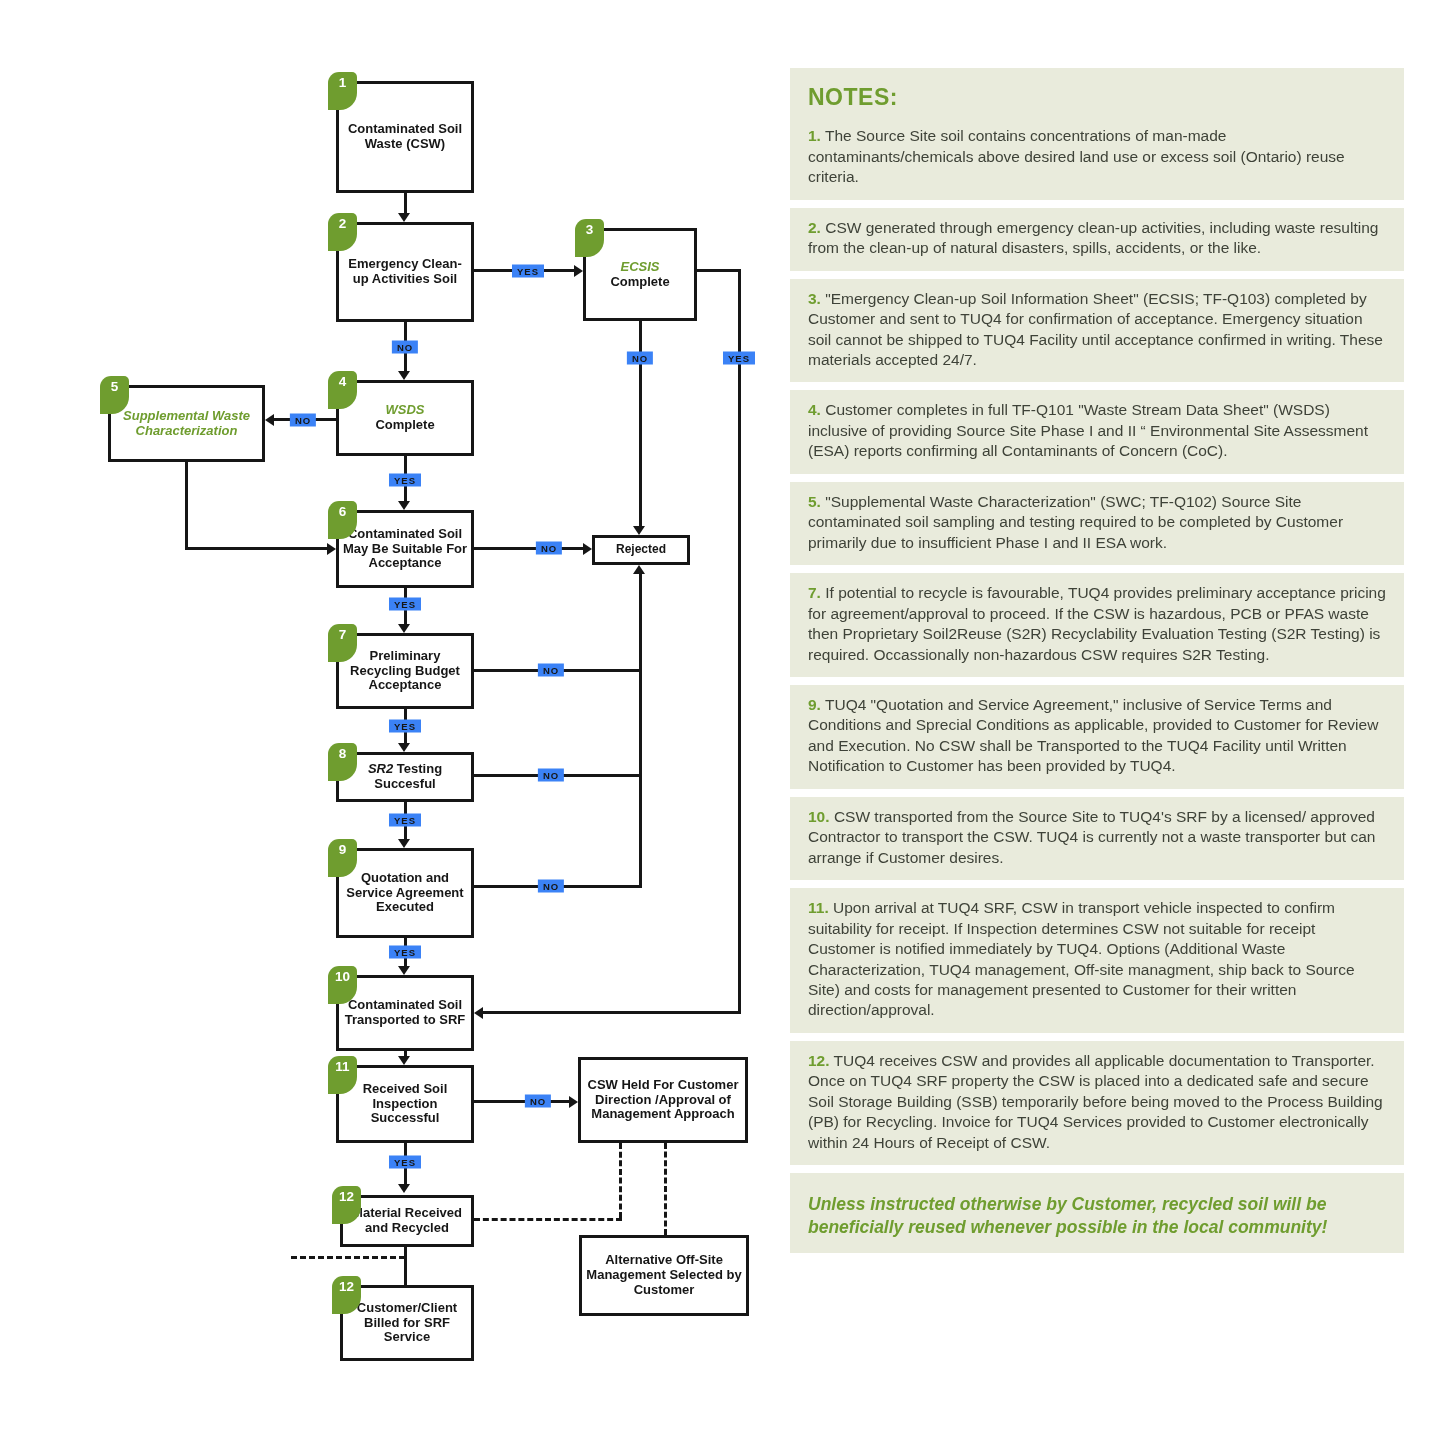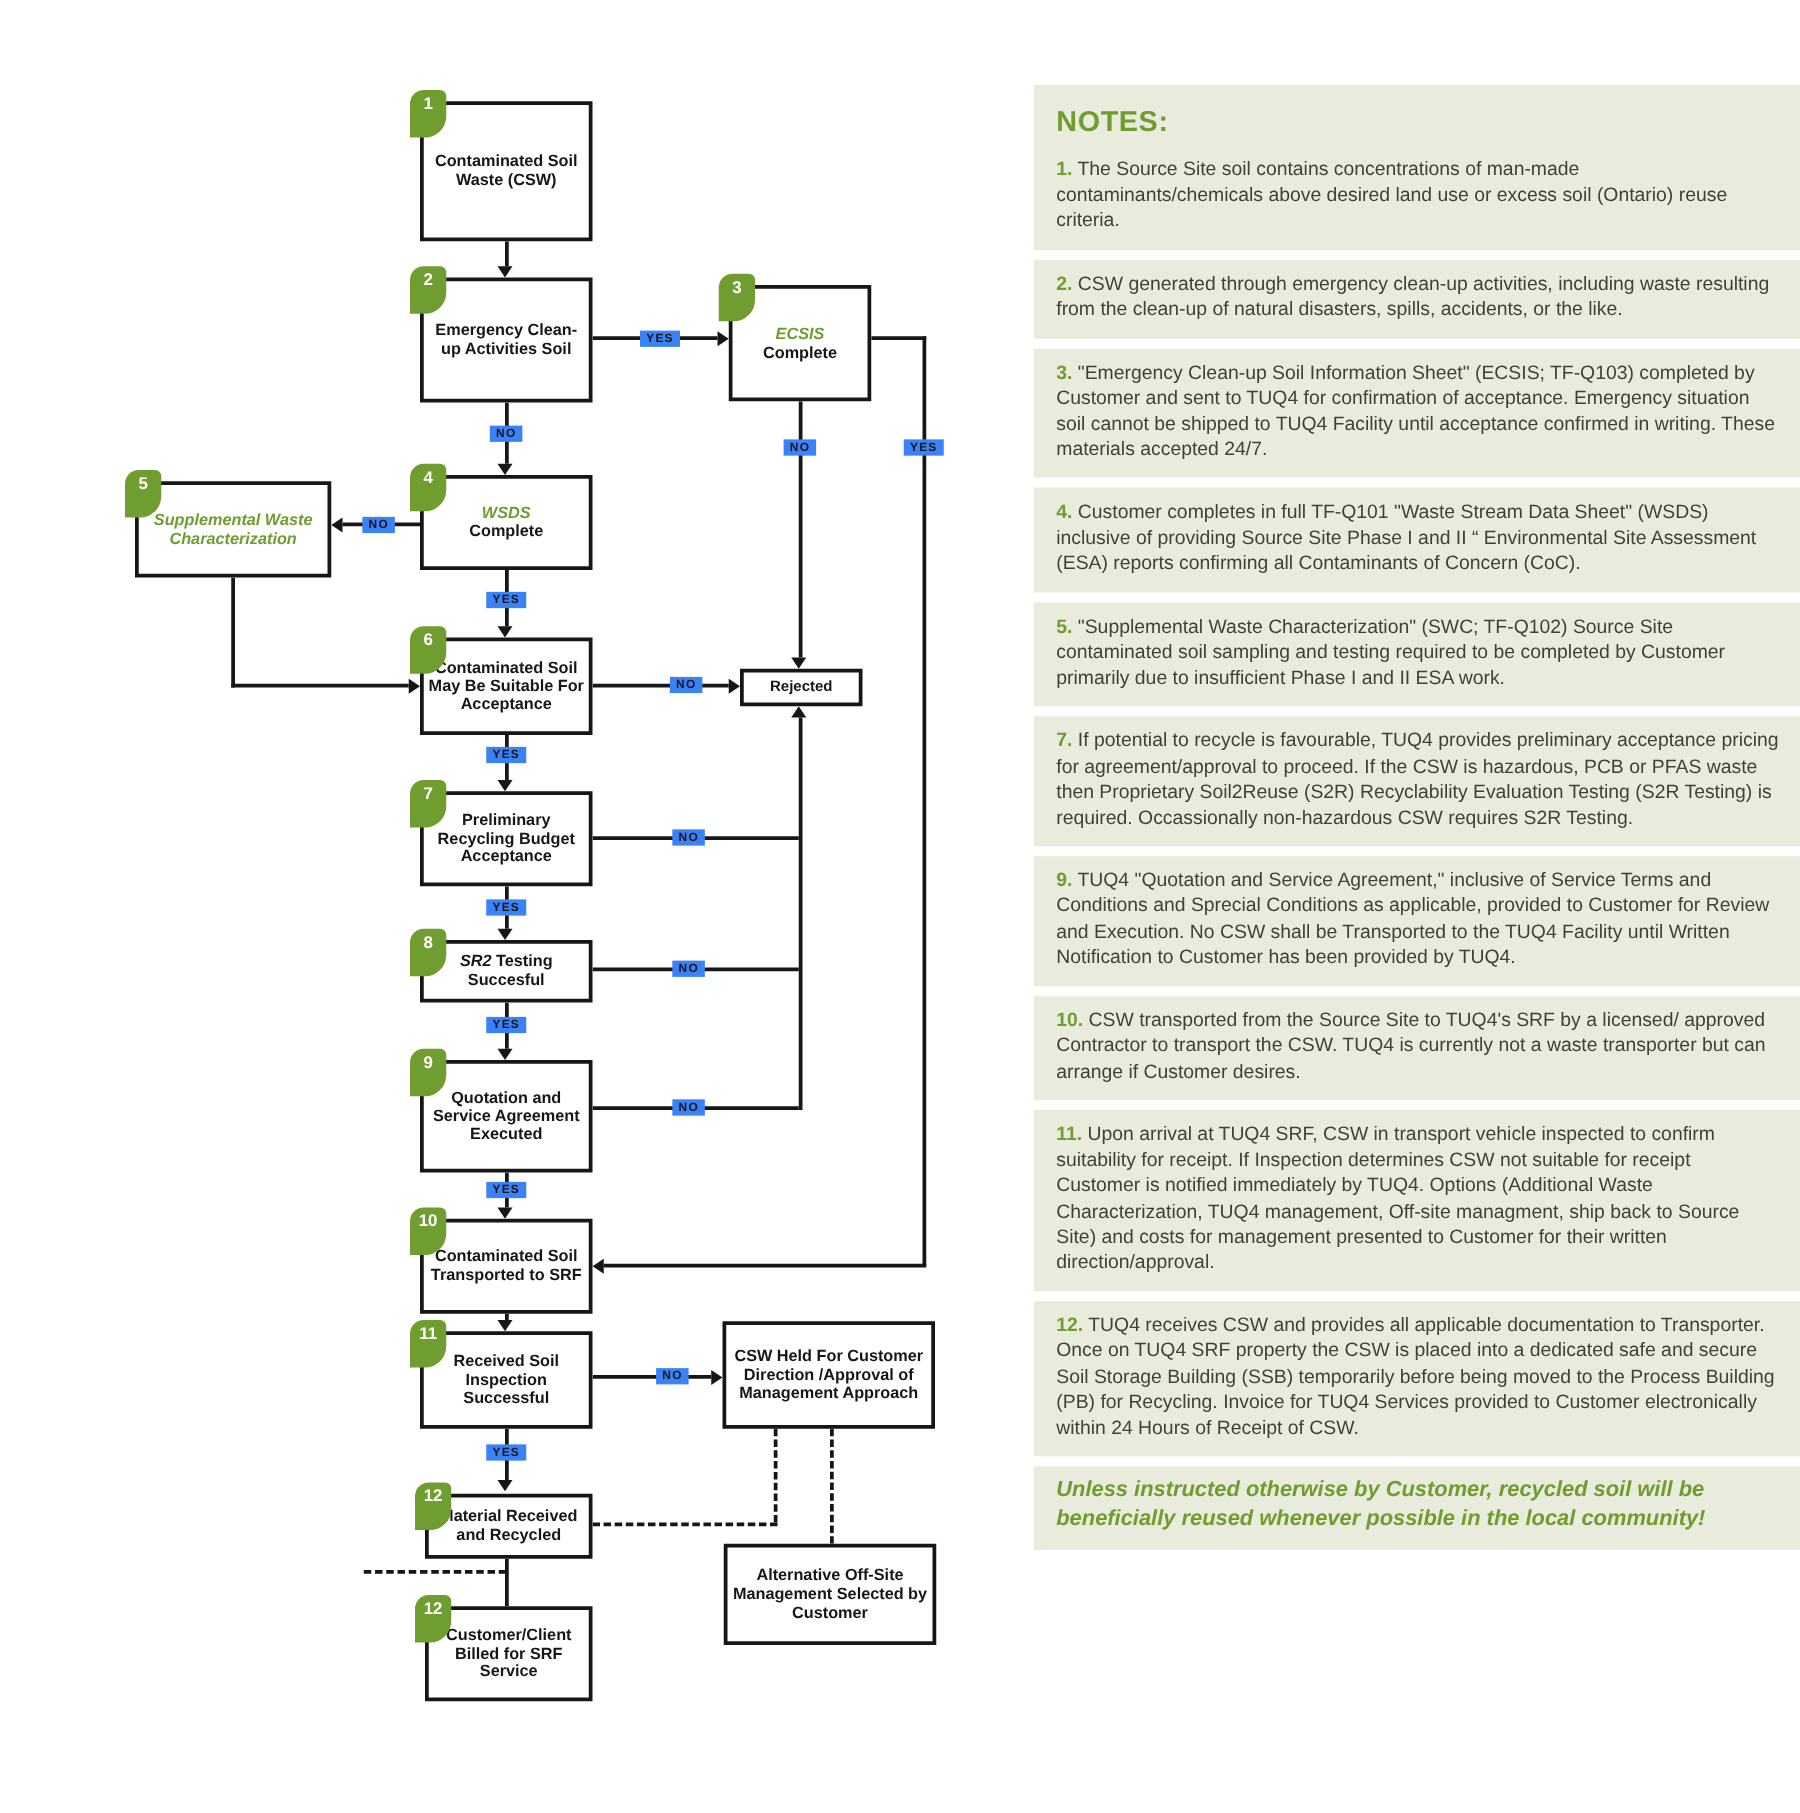--- a/index.html
+++ b/index.html
@@ -27,27 +27,27 @@
   .vd{position:absolute;width:0;border-left:3px dashed #161616;z-index:1;}
   .ar{position:absolute;width:0;height:0;border-style:solid;border-color:transparent;z-index:1;}
   .ar.down{border-width:9px 6px 0 6px;border-top-color:#161616;}
   .ar.up{border-width:0 6px 9px 6px;border-bottom-color:#161616;}
   .ar.right{border-width:6px 0 6px 9px;border-left-color:#161616;}
   .ar.left{border-width:6px 9px 6px 0;border-right-color:#161616;}
   .elabel{position:absolute;transform:translate(-50%,-50%);background:#3b82f6;padding:1px 5px;
           font-size:9.5px;font-weight:700;letter-spacing:1px;color:#161616;z-index:3;}
 
   
-  .notes{position:absolute;left:790px;top:68px;width:614px;display:flex;flex-direction:column;gap:8px;margin-left:37px;}
+  .notes{position:absolute;left:790px;top:68px;width:614px;display:flex;flex-direction:column;gap:8px;}
   .note-block{background:#e9ebdc;padding:10px 18px 12px 18px;box-sizing:border-box;
               font-size:15.5px;line-height:1.32;color:#3e4238;}
   .notes-title{font-size:23px;font-weight:700;color:#6f9d2f;letter-spacing:0.5px;margin:4px 0 14px 0;}
   .note-num{color:#6f9d2f;font-weight:700;}
   .note-footer{font-size:17.5px;font-weight:700;font-style:italic;color:#6f9d2f;line-height:1.3;
-               padding-top:7px;padding-bottom:14px;}
+               padding-top:20px;padding-bottom:14px;}
 </style>
 </head>
 <body>
 
 <div class="canvas">
 
   <div class="fbox" style="left:336px;top:81px;width:138px;height:112px;">
     <span class="badge">1</span>
     <span>Contaminated Soil Waste (CSW)</span>
   </div>

